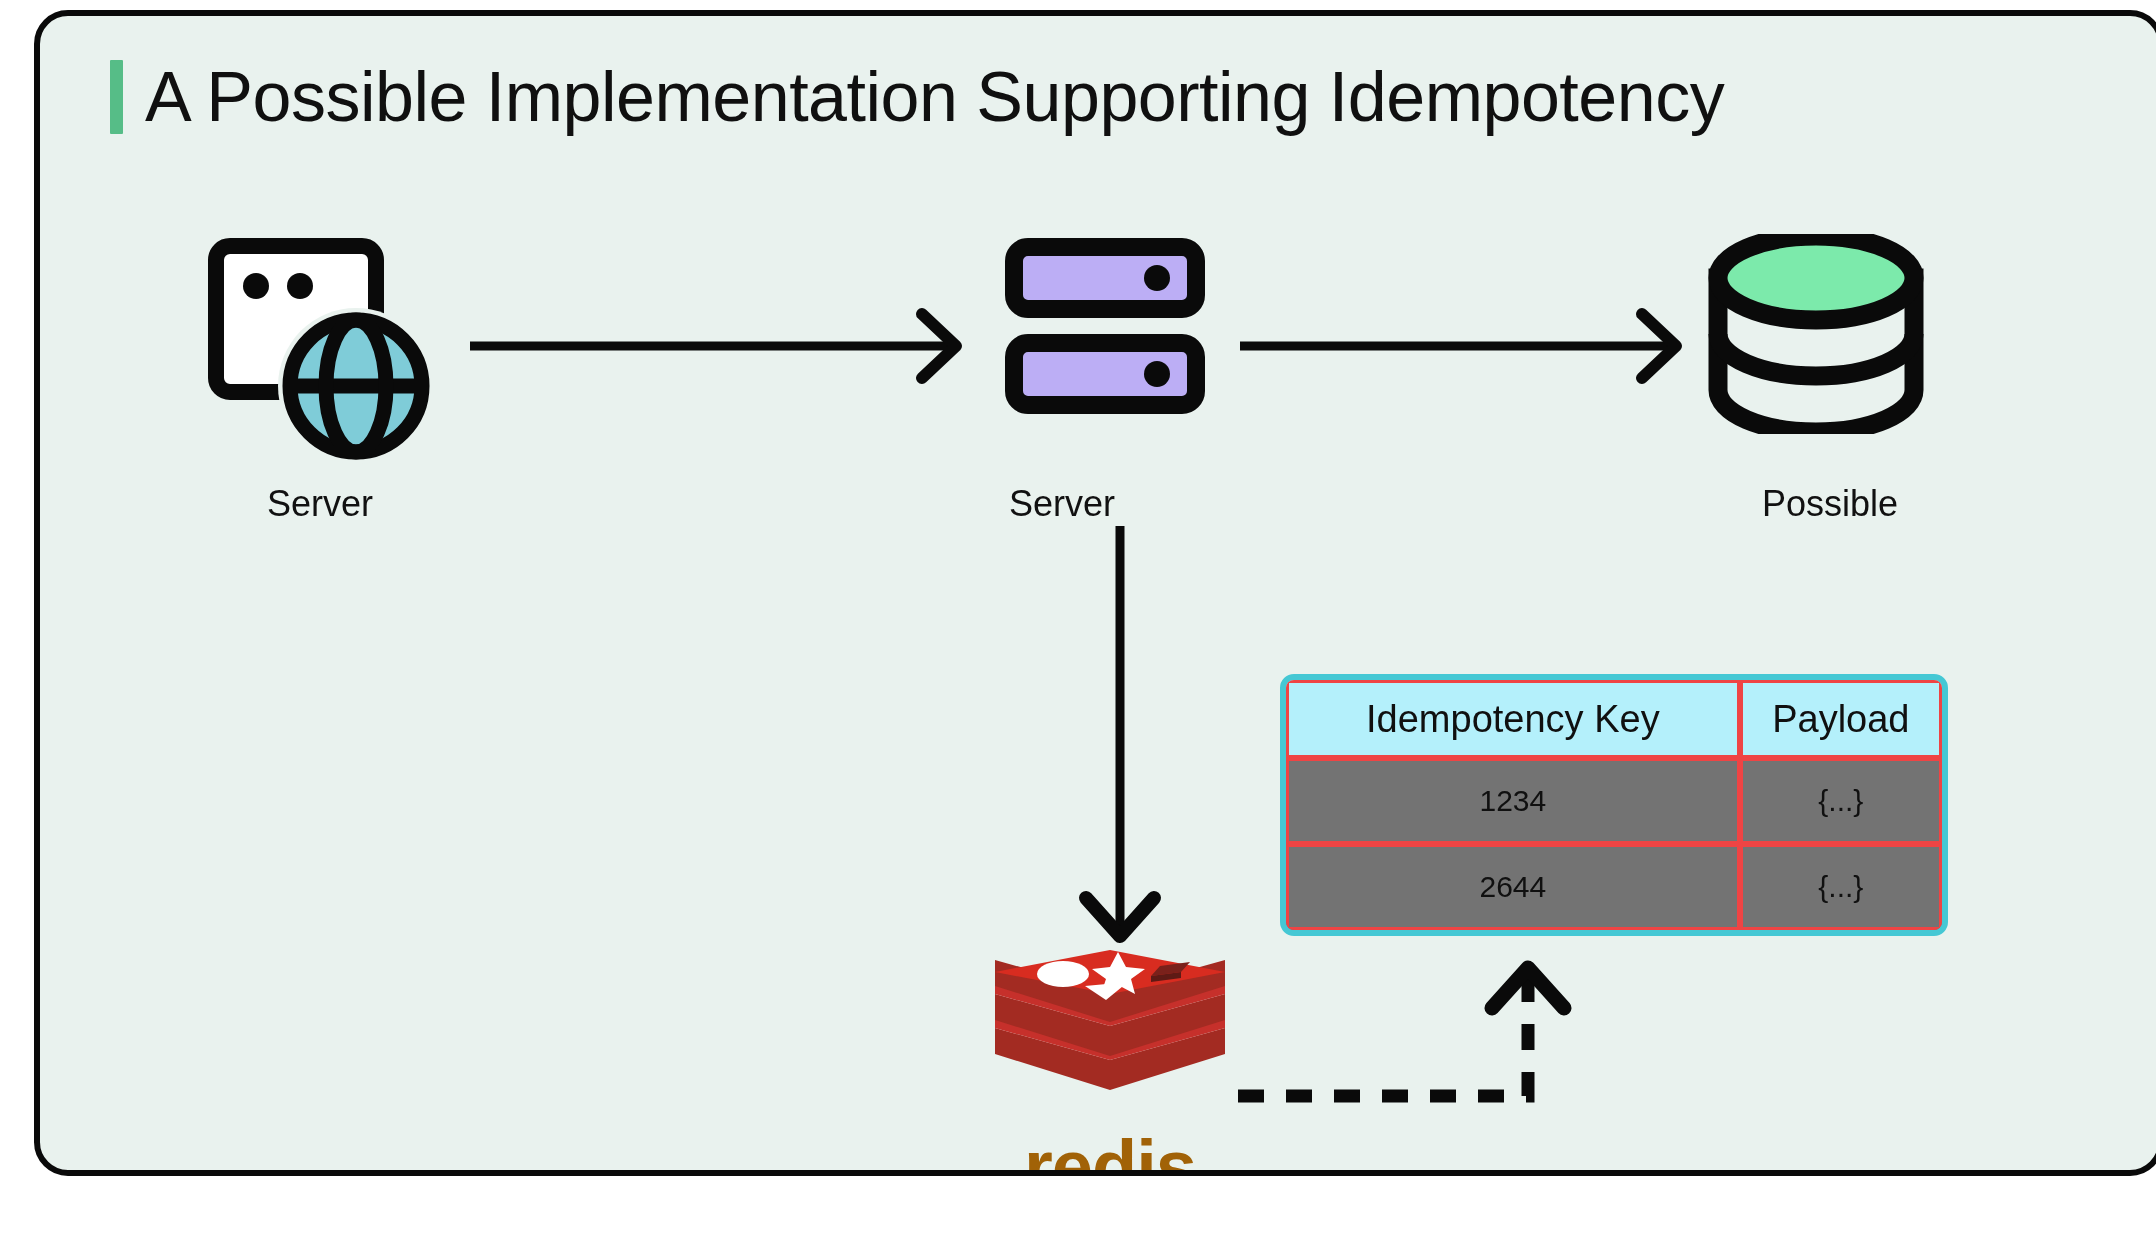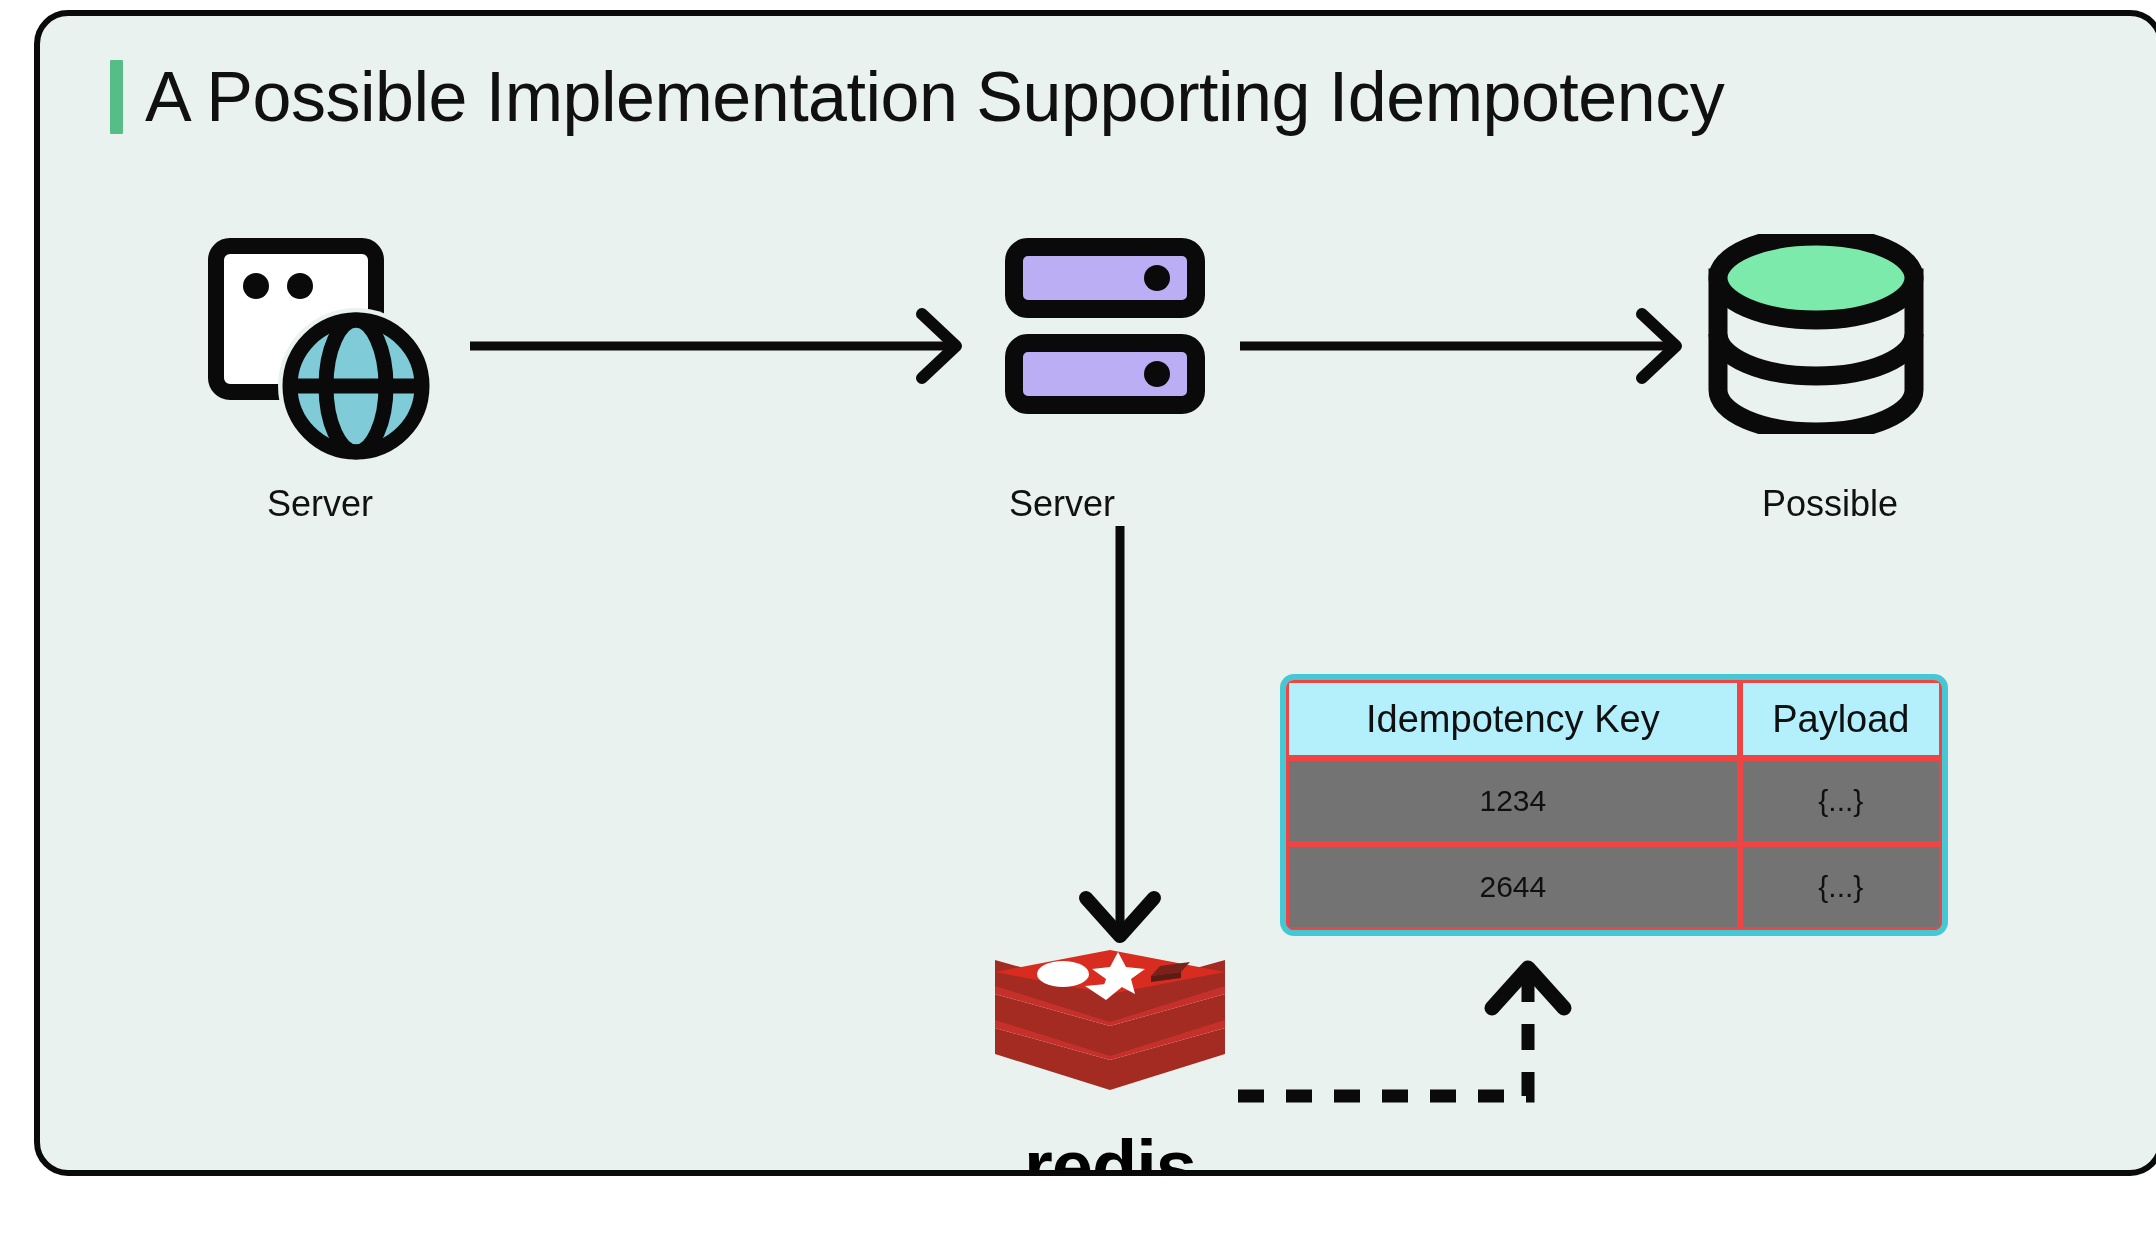--- a/index.html
+++ b/index.html
@@ -112,21 +112,21 @@
 
   
   .redis-word {
     position: absolute;
     left: 0;
     top: 182px;
     width: 250px;
     text-align: center;
     font-size: 74px;
     font-weight: 700;
-    color: #000000;
+    color: #a16207;
     letter-spacing: -1px;
     line-height: 1;
   }
 </style>
 </head>
 <body>
 
 <div class="canvas">
 
   <div class="title-row">

